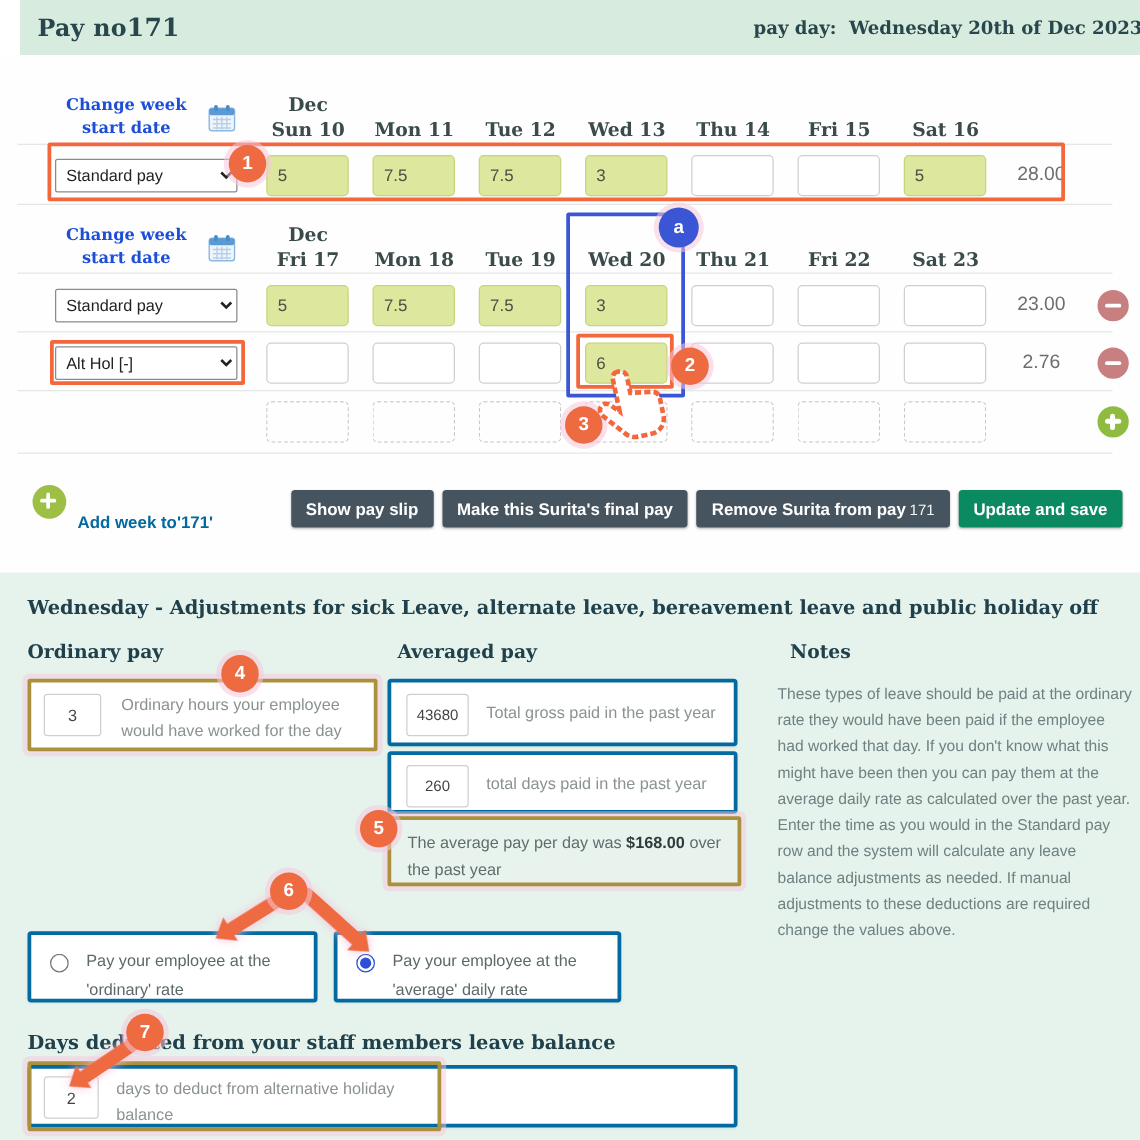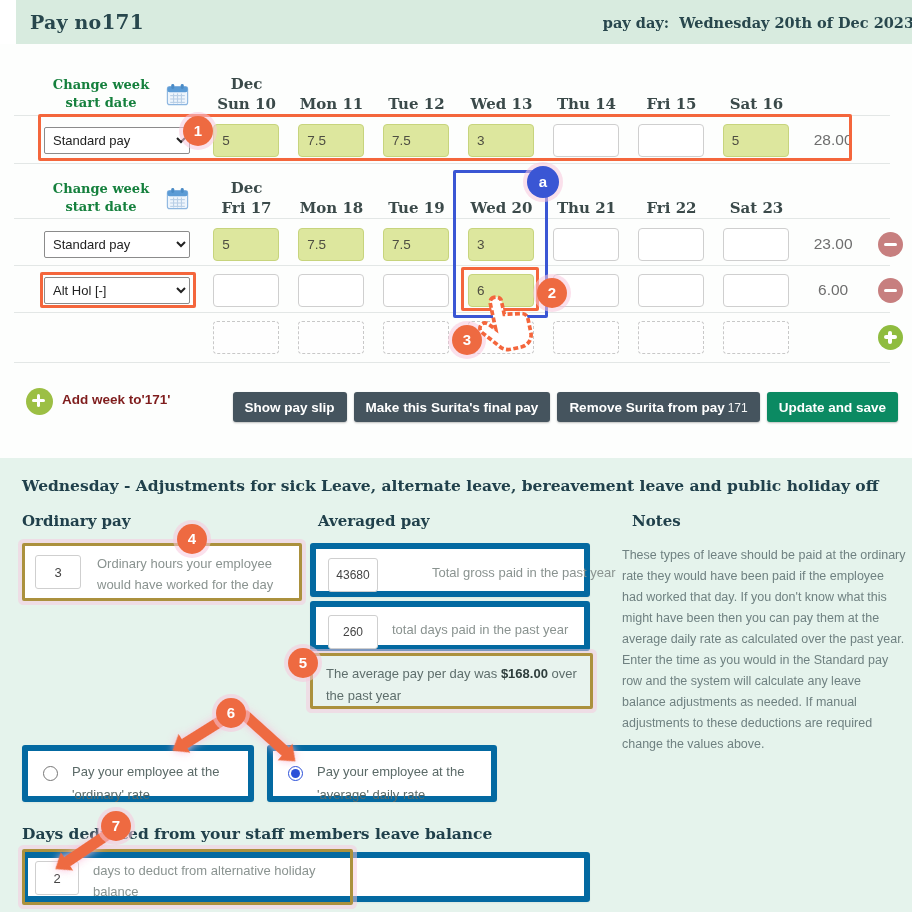--- a/index.html
+++ b/index.html
@@ -13,21 +13,21 @@
   .band .title b { font-size:20px; }
   .band .payday { font-family:"DejaVu Serif", serif; font-size:14.5px; font-weight:700; color:#28474d; }
   .band .payday .lbl { margin-right:10px; }
 
   
   .s1 { position:absolute; left:0; top:44px; width:912px; height:414px; background:#fdfefd; }
   .sep { position:absolute; left:14px; right:22px; height:1px; background:#e3e7e6; }
 
   .phead { position:absolute; left:0; right:0; display:flex; align-items:flex-end; padding-left:44px; height:46px; }
   .head-left { width:160px; display:flex; align-items:center; align-self:center; margin-top:6px; }
-  .cw { width:114px; text-align:center; font-family:"DejaVu Serif", serif; font-size:13px; font-weight:700; color:#15803d; line-height:1.35; }
+  .cw { width:114px; text-align:center; font-family:"DejaVu Serif", serif; font-size:13px; font-weight:700; color:#1d4ed8; line-height:1.35; }
   .cal { margin-left:6px; }
   .slot { width:85px; display:flex; justify-content:center; }
   .slot.daycol { flex-direction:column; align-items:center; }
   .dayname, .month { font-family:"DejaVu Serif", serif; font-size:15px; font-weight:700; color:#3b4a4a; line-height:1.35; }
   .slot-total { width:70px; text-align:center; color:#6e6e6e; font-size:15.5px; }
   .slot-act { width:44px; display:flex; justify-content:center; }
 
   .prow { position:absolute; left:0; right:0; display:flex; align-items:center; padding-left:44px; }
   .slot-sel { width:160px; }
   select.ptype { width:146px; height:27px; font-family:"Liberation Sans", sans-serif; font-size:13px; color:#222; background:#fff; border:1px solid #8b8b8b; border-radius:2px; padding:0 4px; }
@@ -42,34 +42,34 @@
   .badge.blue { background:#3a56d4; width:32px; height:32px; line-height:32px; }
 
   .minus-btn { width:25px; height:25px; border-radius:50%; background:#c77f7f; position:relative; cursor:pointer; }
   .minus-btn::after { content:""; position:absolute; left:6px; top:11px; width:13px; height:3.5px; border-radius:2px; background:#fff; }
   .plus-btn { width:25px; height:25px; border-radius:50%; background:#8fbc3f; position:relative; cursor:pointer; }
   .plus-btn::before { content:""; position:absolute; left:6px; top:10.8px; width:13px; height:3.6px; border-radius:2px; background:#fff; }
   .plus-btn::after { content:""; position:absolute; left:10.8px; top:6px; width:3.6px; height:13px; border-radius:2px; background:#fff; }
 
   .addweek-plus { position:absolute; left:26px; top:344px; width:27px; height:27px; }
   .addweek-plus .plus-btn { width:27px; height:27px; background:#9cbf44; }
-  .addweek-link { position:absolute; left:62px; top:348px; font-size:13.5px; font-weight:bold; color:#7f1d1d; text-decoration:none; }
+  .addweek-link { position:absolute; left:62px; top:366px; font-size:13.5px; font-weight:bold; color:#0369a1; text-decoration:none; }
 
   .btnrow { position:absolute; right:14px; top:348px; display:flex; gap:7px; }
   .btn { height:30px; padding:0 12px; background:#45545e; color:#fff; font-family:"Liberation Sans", sans-serif; font-size:13.5px; font-weight:bold; border:none; border-radius:3px; box-shadow:0 1px 2px rgba(0,0,0,.25); cursor:pointer; white-space:nowrap; }
   .btn .subnum { font-weight:400; font-size:12px; opacity:.95; margin-left:3px; }
   .btn.primary { background:#0b8a62; }
 
   .handcur { position:absolute; z-index:10; pointer-events:none; }
 
   
   .s2 { position:absolute; left:0; top:458px; width:912px; height:454px; background:#e5f3ec; }
   .s2 h2 { position:absolute; left:22px; top:18px; font-family:"DejaVu Serif", serif; font-size:15.5px; font-weight:700; color:#20404b; }
   .coltitle { position:absolute; font-family:"DejaVu Serif", serif; font-size:15px; font-weight:700; color:#20404b; }
-  .card { position:absolute; background:#fff; border:6px solid #0369a1; border-radius:3px; box-shadow:0 1px 2px rgba(0,0,0,.05); }
+  .card { position:absolute; background:#fff; border:3px solid #0369a1; border-radius:3px; box-shadow:0 1px 2px rgba(0,0,0,.05); }
   .goldbox { position:absolute; border:3px solid #ab913d; border-radius:2px; box-shadow:0 0 0 4px rgba(248,199,221,.5); background:#fff; }
   .goldbox.mint { background:#e8f3ee; }
   .goldbox.hollow { background:transparent; }
   .mini-input { position:absolute; width:46px; height:34px; border:1px solid #cfcfcf; border-radius:3px; background:#fff; text-align:center; font-size:13px; color:#444; }
   .fieldlbl { position:absolute; font-size:13px; color:#8a9390; line-height:1.65; }
   .avgtext { position:absolute; left:13px; right:10px; top:7px; font-size:13px; color:#5e6e6c; line-height:1.7; }
   .avgtext b { color:#2e3d3c; }
   .notes-text { position:absolute; left:622px; top:87px; width:286px; font-size:12.5px; color:#6f8181; line-height:1.68; }
   .radio-card label { position:absolute; left:44px; top:10px; right:8px; font-size:13px; color:#5b6a68; line-height:1.75; }
   .radio-card input { position:absolute; left:15px; top:15px; width:15px; height:15px; accent-color:#2b50d8; }
@@ -265,21 +265,21 @@
         </div>
       <div class="slot">
           <input class="cell" readonly="" value="" style="">
         </div>
       <div class="slot">
           <input class="cell" readonly="" value="" style="">
         </div>
       <div class="slot">
           <input class="cell" readonly="" value="" style="">
         </div>
-      <div class="slot-total">6.00</div>
+      <div class="slot-total">2.76</div>
       <div class="slot-act">
           <div class="minus-btn"></div>
         </div>
     </div>
 
     <div class="hl" style="left:40px;top:228px;width:156px;height:36px;"></div>
     <div class="hl" style="left:461px;top:223px;width:78px;height:44px;z-index:6;"></div>
     <div class="hl-blue" style="left:453px;top:126px;width:95px;height:148px;z-index:5;"></div>
     <div class="badge blue" style="left:527px;top:122px;">a</div>
     <div class="badge" style="left:537px;top:234px;">2</div>
@@ -342,21 +342,21 @@
     <div class="coltitle" style="left:632px;top:54px;">Notes</div>
 
     <div class="goldbox" style="left:22px;top:85px;width:280px;height:58px;">
       <input class="mini-input" style="left: 10px; top: 9px; position: absolute;" readonly="" value="3">
       <div class="fieldlbl" style="left:72px;top:7px;width:190px;">Ordinary hours your employee would have worked for the day</div>
     </div>
     <div class="badge" style="left:177px;top:66px;">4</div>
 
     <div class="card" style="left:310px;top:85px;width:280px;height:54px;">
       <input class="mini-input" style="left: 12px; top: 9px; width: 50px; font-size: 12px;" readonly="" value="43680">
-      <div class="fieldlbl" style="left:76px;top:13px;width:196px;margin-left:40px;">Total gross paid in the past year</div>
+      <div class="fieldlbl" style="left:76px;top:13px;width:196px;">Total gross paid in the past year</div>
     </div>
     <div class="card" style="left:310px;top:143px;width:280px;height:50px;">
       <input class="mini-input" style="left: 12px; top: 8px; width: 50px; font-size: 12px;" readonly="" value="260">
       <div class="fieldlbl" style="left:76px;top:12px;width:196px;">total days paid in the past year</div>
     </div>
     <div class="goldbox mint" style="left:310px;top:195px;width:283px;height:56px;">
       <div class="avgtext"><span>The average pay per day was </span><b>$168.00</b><span> over the past year</span></div>
     </div>
     <div class="badge" style="left:288px;top:190px;">5</div>
 

